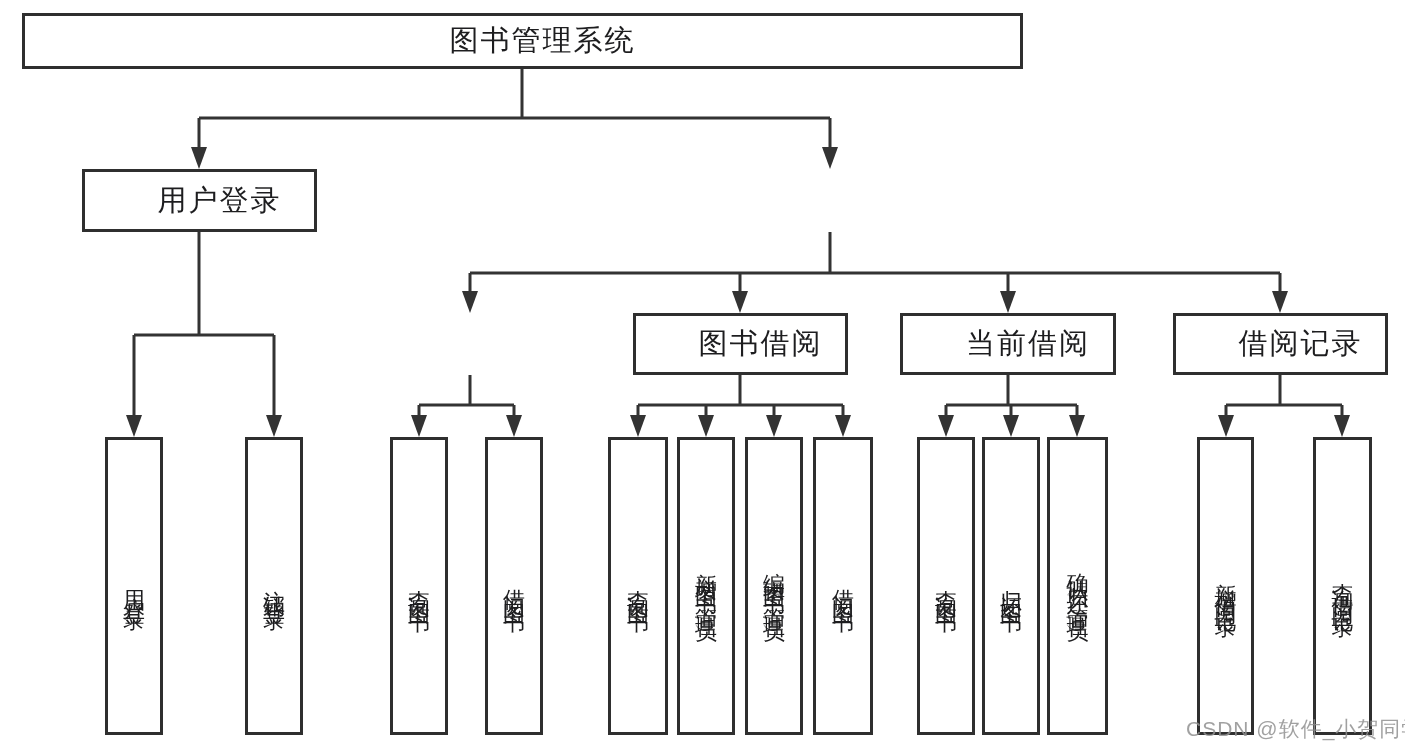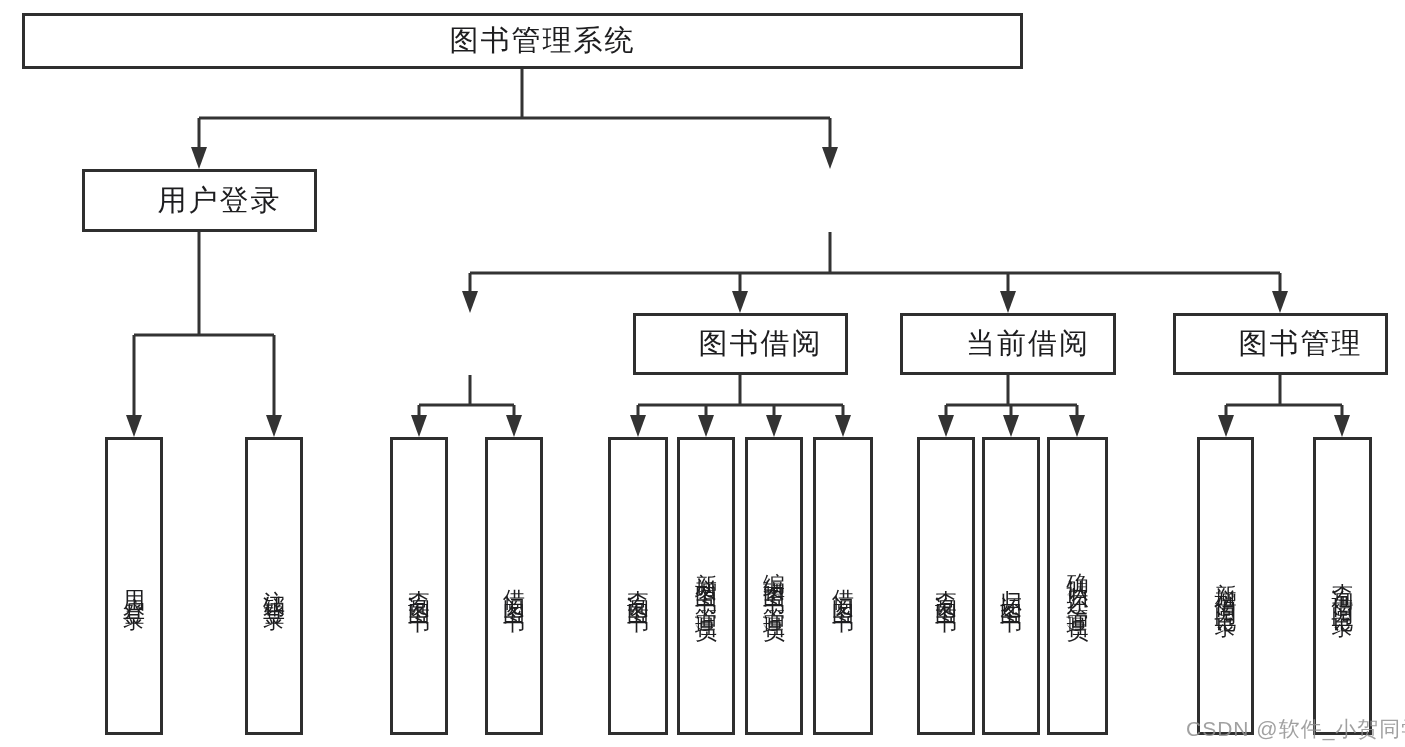--- a/index.html
+++ b/index.html
@@ -108,21 +108,21 @@
       <polygon points="1334,415 1350,415 1342,437"></polygon>
     </g>
   </svg>
 
   <div class="node h" style="left:22px; top:13px; width:1001px; height:56px;">图书管理系统</div>
 
   <div class="node h" style="left:82px; top:169px; width:235px; height:63px;">用户登录</div>
 
   <div class="node h" style="left:633px; top:313px; width:215px; height:62px;">图书借阅</div>
   <div class="node h" style="left:900px; top:313px; width:216px; height:62px;">当前借阅</div>
-  <div class="node h" style="left:1173px; top:313px; width:215px; height:62px;">图书管理</div>
+  <div class="node h" style="left:1173px; top:313px; width:215px; height:62px;">借阅记录</div>
 
   <div class="node v" style="left:105px; top:437px; width:58px; height:298px;">用户登录</div>
   <div class="node v" style="left:245px; top:437px; width:58px; height:298px;">注销登录</div>
 
   <div class="node v" style="left:390px; top:437px; width:58px; height:298px;">查询图书</div>
   <div class="node v" style="left:485px; top:437px; width:58px; height:298px;">借阅图书</div>
 
   <div class="node v" style="left:608px; top:437px; width:60px; height:298px;">查询图书</div>
   <div class="node v" style="left:677px; top:437px; width:58px; height:298px;">新增图书（管理员）</div>
   <div class="node v" style="left:745px; top:437px; width:58px; height:298px;">编辑图书（管理员）</div>

